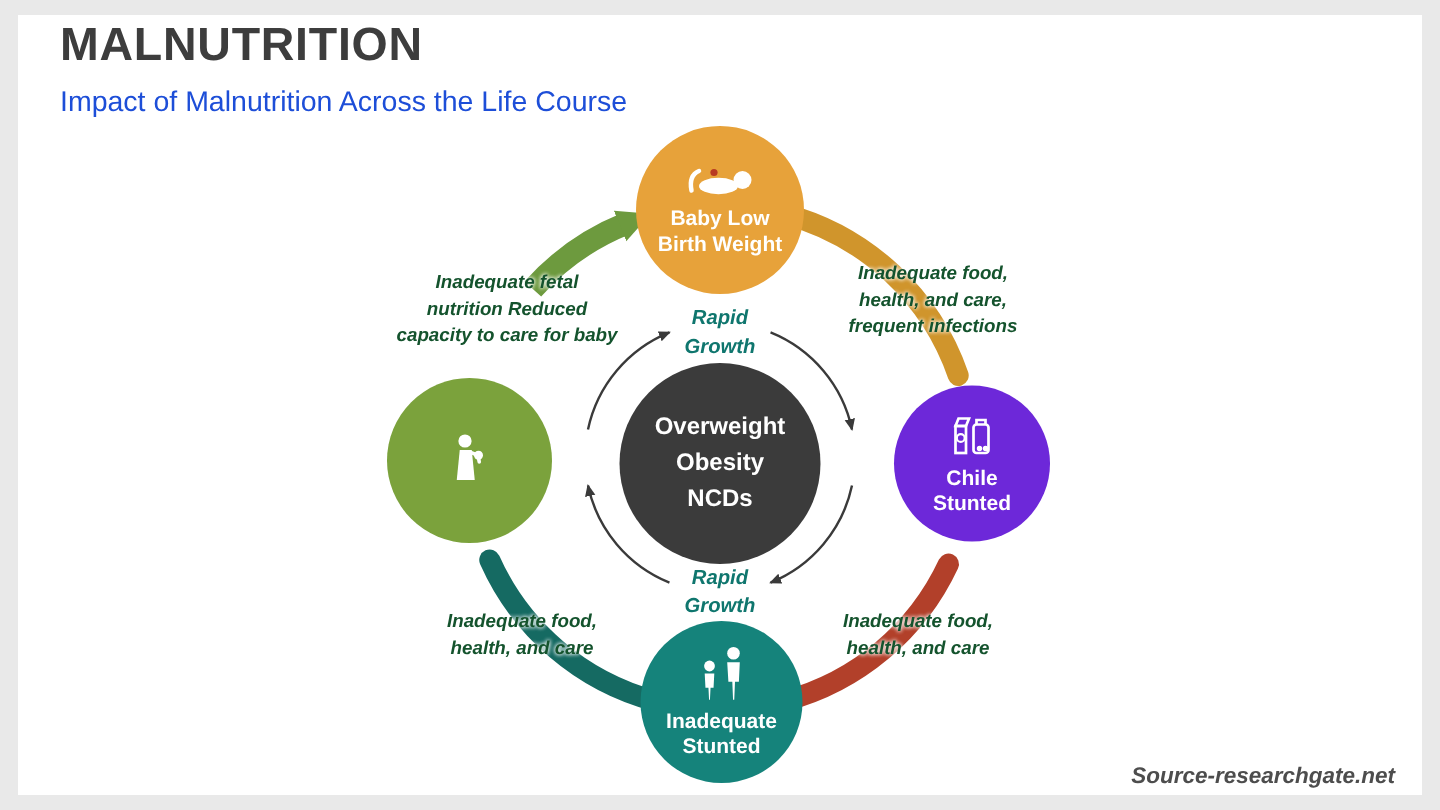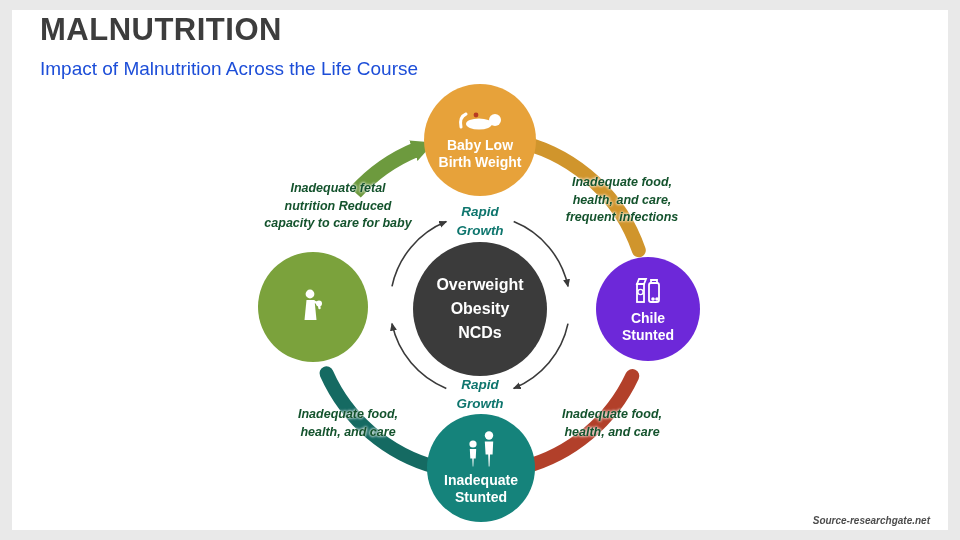--- a/index.html
+++ b/index.html
@@ -27,21 +27,21 @@
   .node .icon{display:block;line-height:0;margin-bottom:4px;}
   .center-node .nlabel{font-size:16px;font-weight:700;line-height:1.5;}
   .note{
     position:absolute;z-index:3;font-style:italic;font-weight:600;
     font-size:12.5px;color:#14532d;text-align:center;white-space:pre-line;line-height:1.4;
     text-shadow:0 0 3px #fff,0 0 3px #fff;
   }
   .rapid{font-size:13.5px;color:#0f766e;}
   .source{
     position:absolute;right:30px;bottom:14px;z-index:3;
-    font-size:10px;font-style:italic;font-weight:700;color:#4d4d4d;margin-left:39px;
+    font-size:15px;font-style:italic;font-weight:700;color:#4d4d4d;margin-left:39px;
   }
 </style>
 </head>
 <body>
 
 <div class="slide"></div>
 
 <div class="title">MALNUTRITION</div>
 <div class="subtitle">Impact of Malnutrition Across the Life Course</div>
 

